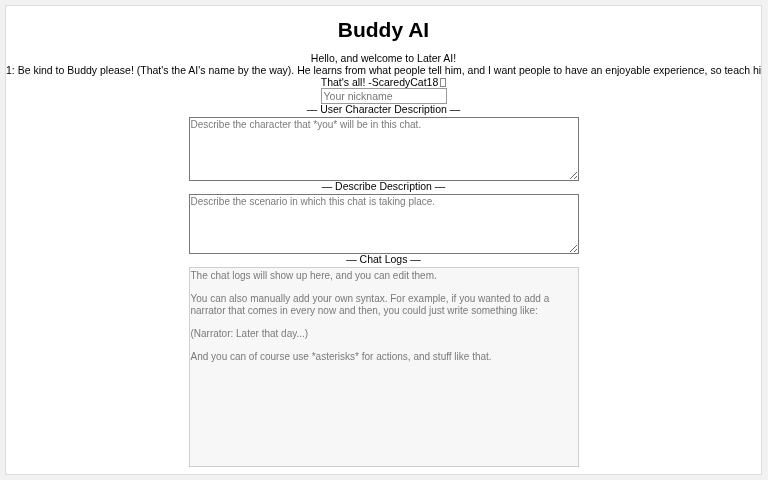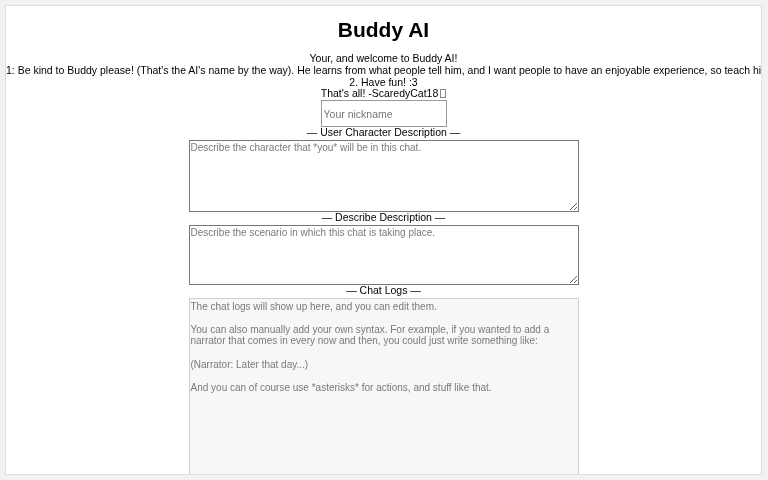--- a/index.html
+++ b/index.html
@@ -50,21 +50,21 @@
     }
     .label {
       font-size: 10.5px;
       line-height: 11.8px;
       white-space: nowrap;
     }
     .name-input {
       display: block;
       margin: 0 auto;
       width: 126px;
-      height: 27px;
+      height: 16px;
       box-sizing: border-box;
       border: 1px solid #999;
       font-family: "Liberation Sans", sans-serif;
       font-size: 10.5px;
       padding: 0 2px;
       color: #000;
       background: #fff;
       outline: none;
     }
     .name-input::placeholder { color: #777; }
@@ -77,21 +77,21 @@
       font-family: "Liberation Sans", sans-serif;
       font-size: 10px;
       line-height: 11.5px;
       padding: 1px 1px;
       resize: vertical;
       background: #fff;
       color: #000;
       outline: none;
     }
     .ta::placeholder { color: #7a7a7a; }
-    .ta-char { height: 72px; margin-top: 1px; }
+    .ta-char { height: 64px; margin-top: 1px; }
     .ta-scen { height: 60px; margin-top: 1px; }
     .label-gap { }
     .chatlogs {
       display: block;
       margin: 1px auto 0 auto;
       width: 390px;
       height: 200px;
       box-sizing: border-box;
       border: 1px solid #cfcfcf;
       background: #f7f7f7;
@@ -105,23 +105,22 @@
     }
     .chatlogs::placeholder { color: #7a7a7a; }
   </style>
 </head>
 <body>
 
 <div class="page">
   <h1>Buddy AI</h1>
 
   <div class="intro">
-    <div>Your, and welcome to Buddy AI!</div>
+    <div>Hello, and welcome to Later AI!</div>
     <div>1: Be kind to Buddy please! (That's the AI's name by the way). He learns from what people tell him, and I want people to have an enjoyable experience, so teach him well.</div>
-    <div>2. Have fun! :3</div>
     <div><span>That's all! -ScaredyCat18</span><span class="tofu"></span></div>
   </div>
 
   <input class="name-input" type="text" placeholder="Your nickname" style="">
 
   <div class="label label-gap">— User Character Description —</div>
   <textarea class="ta ta-char" placeholder="Describe the character that *you* will be in this chat." style=""></textarea>
 
   <div class="label label-gap">— Describe Description —</div>
   <textarea class="ta ta-scen" placeholder="Describe the scenario in which this chat is taking place." style=""></textarea>

